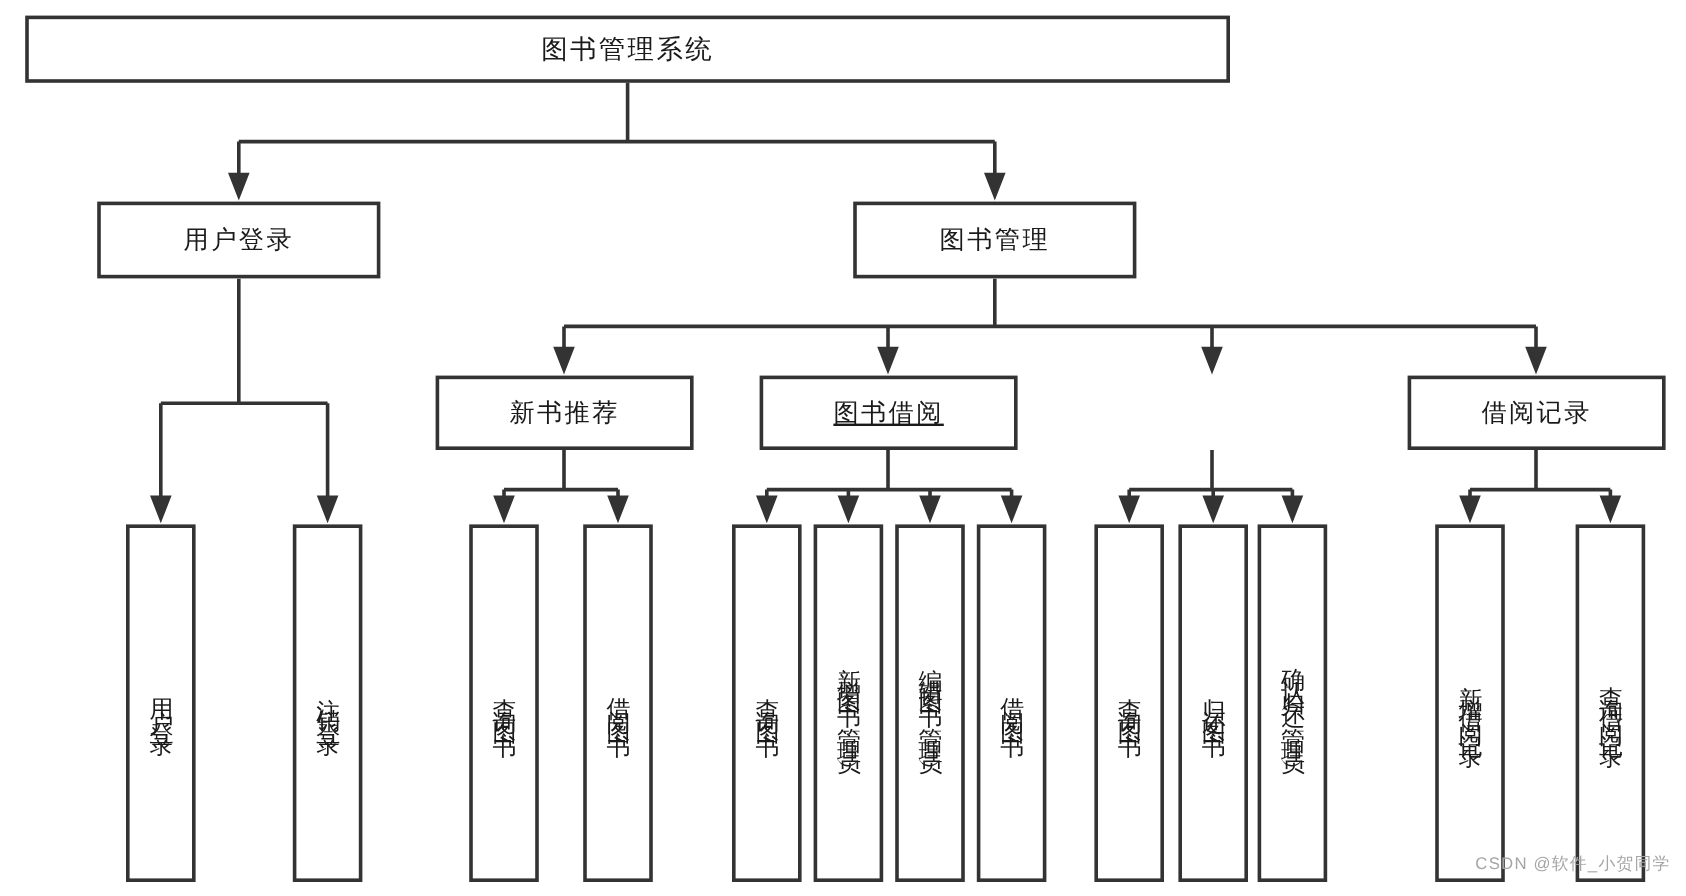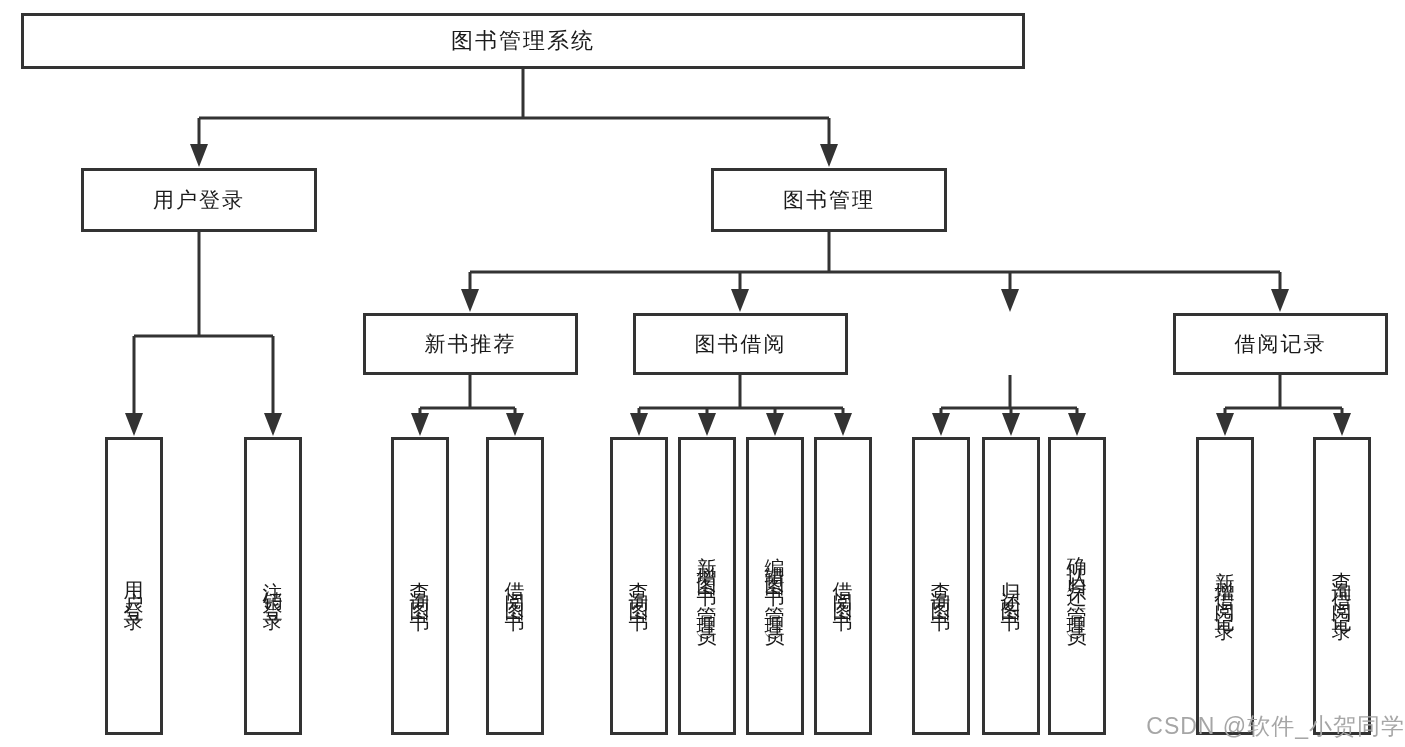--- a/index.html
+++ b/index.html
@@ -45,22 +45,22 @@
     writing-mode:vertical-rl;
     text-orientation:mixed;
     font-size:20px;
     letter-spacing:10px;
     line-height:1;
     color:var(--text);
     white-space:nowrap;
   }
   .watermark{
     position:absolute;
-    top:711px;right:0;
-    font-size:23px;
+    top:711px;right:13px;
+    font-size:14px;
     color:var(--watermark);
     letter-spacing:1px;
     white-space:nowrap;
   }
 </style>
 </head>
 <body>
 
 <div class="stage">
 
@@ -85,21 +85,21 @@
       M1068 413 L1086 413 L1077 436 Z
       M1216 413 L1234 413 L1225 436 Z  M1333 413 L1351 413 L1342 436 Z"></path>
   </svg>
 
   <div class="node root">图书管理系统</div>
 
   <div class="node lvl2" style="left:81px;">用户登录</div>
   <div class="node lvl3" style="left:363px;">新书推荐</div>
 
   <div class="node lvl2" style="left:711px;">图书管理</div>
-  <div class="node lvl3" style="left:633px;">图书借阅</div>
+  <div class="node lvl3" style="left:633px;text-decoration:underline;">图书借阅</div>
   <div class="node lvl3" style="left:1173px;">借阅记录</div>
 
   <div class="vnode" style="left:105px;">
     <span class="vtext">用户登录</span>
   </div>
   <div class="vnode" style="left:244px;">
     <span class="vtext">注销登录</span>
   </div>
 
   <div class="vnode" style="left:391px;">

